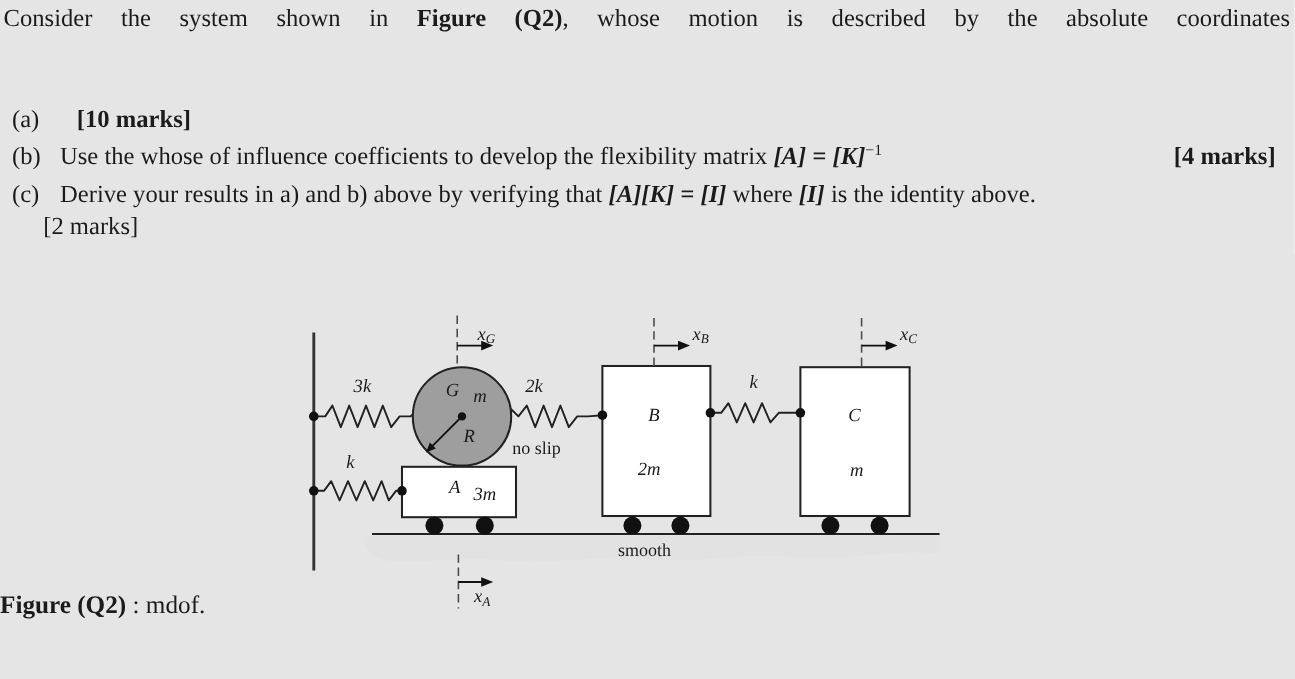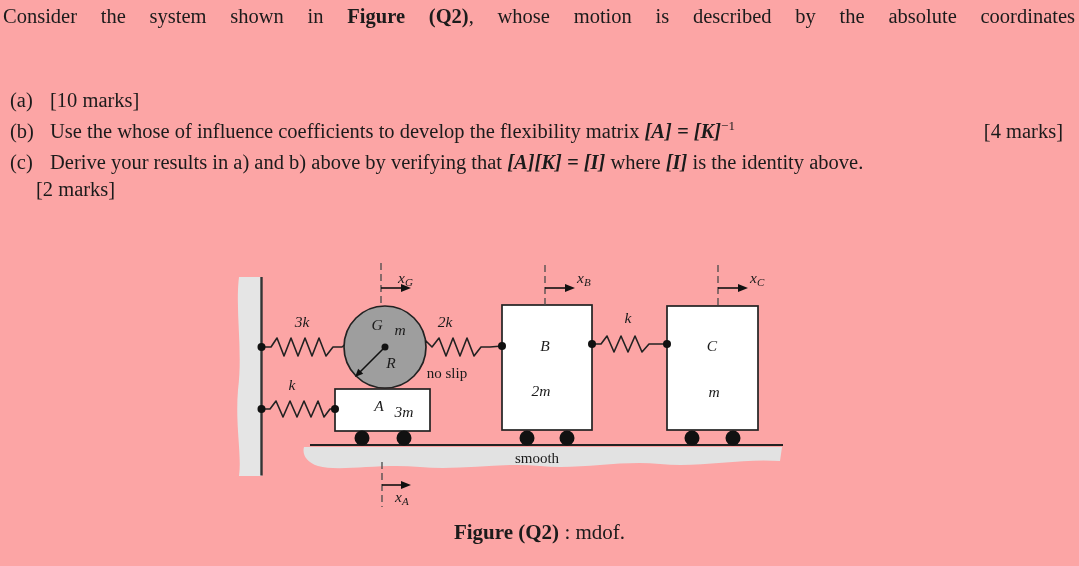--- a/index.html
+++ b/index.html
@@ -1,34 +1,34 @@
 <!DOCTYPE html>
 <html><head>
 <meta charset="utf-8">
 <style>
   html,body{margin:0;padding:0;background:#ffffff;}
   #page{
-    position:relative;width:1079px;height:566px;background:#fca5a5;
+    position:relative;width:1079px;height:566px;background:#e5e5e5;
     font-family:"Liberation Serif", serif;color:#1b1b1b;overflow:hidden;
   }
   .intro{position:absolute;left:3px;top:3px;width:1072px;font-size:20.5px;line-height:27.5px;}
   .intro .l1{text-align:justify;text-align-last:justify;}
   .item{position:absolute;display:flex;left:10px;width:1053px;font-size:20.5px;line-height:27px;align-items:baseline;}
   #item-a{top:87px;}
   #item-b{top:118px;}
   #item-c{top:149px;}
   .ilabel{width:40px;flex:0 0 auto;}
   .itext{flex:1 1 auto;}
-  .imarks{flex:0 0 auto;white-space:nowrap;}
+  .imarks{flex:0 0 auto;margin-left:14px;white-space:nowrap;font-weight:bold;}
   .marks-line{position:absolute;left:36px;top:176px;font-size:20.5px;line-height:27px;text-align:center;}
   .mi{font-style:italic;font-weight:bold;}
   .itext sup{font-size:13px;line-height:0;}
   .bold{font-weight:bold;}
   #figure-svg{position:absolute;left:230px;top:250px;}
-  .caption{position:absolute;left:0;top:520px;width:100%;text-align:center;font-size:21px;}
+  .caption{position:absolute;left:0;top:492px;width:100%;text-align:left;font-size:21px;}
   
   .flab{font-family:"Liberation Serif",serif;font-style:italic;font-size:15.5px;fill:#1b1b1b;}
   .frm{font-family:"Liberation Serif",serif;font-size:15px;fill:#1b1b1b;}
   .fsub{font-size:11px;}
   .stroke{stroke:#222222;stroke-width:1.6;fill:none;stroke-linejoin:round;stroke-linecap:round;}
   .blockrect{fill:#ffffff;stroke:#222222;stroke-width:1.7;}
   .dashln{stroke:#4a4a4a;stroke-width:1.3;stroke-dasharray:7 4;fill:none;}
   .arrln{stroke:#111111;stroke-width:1.6;fill:none;}
   .arrhead{fill:#111111;stroke:none;}
   .dot{fill:#111111;stroke:none;}

